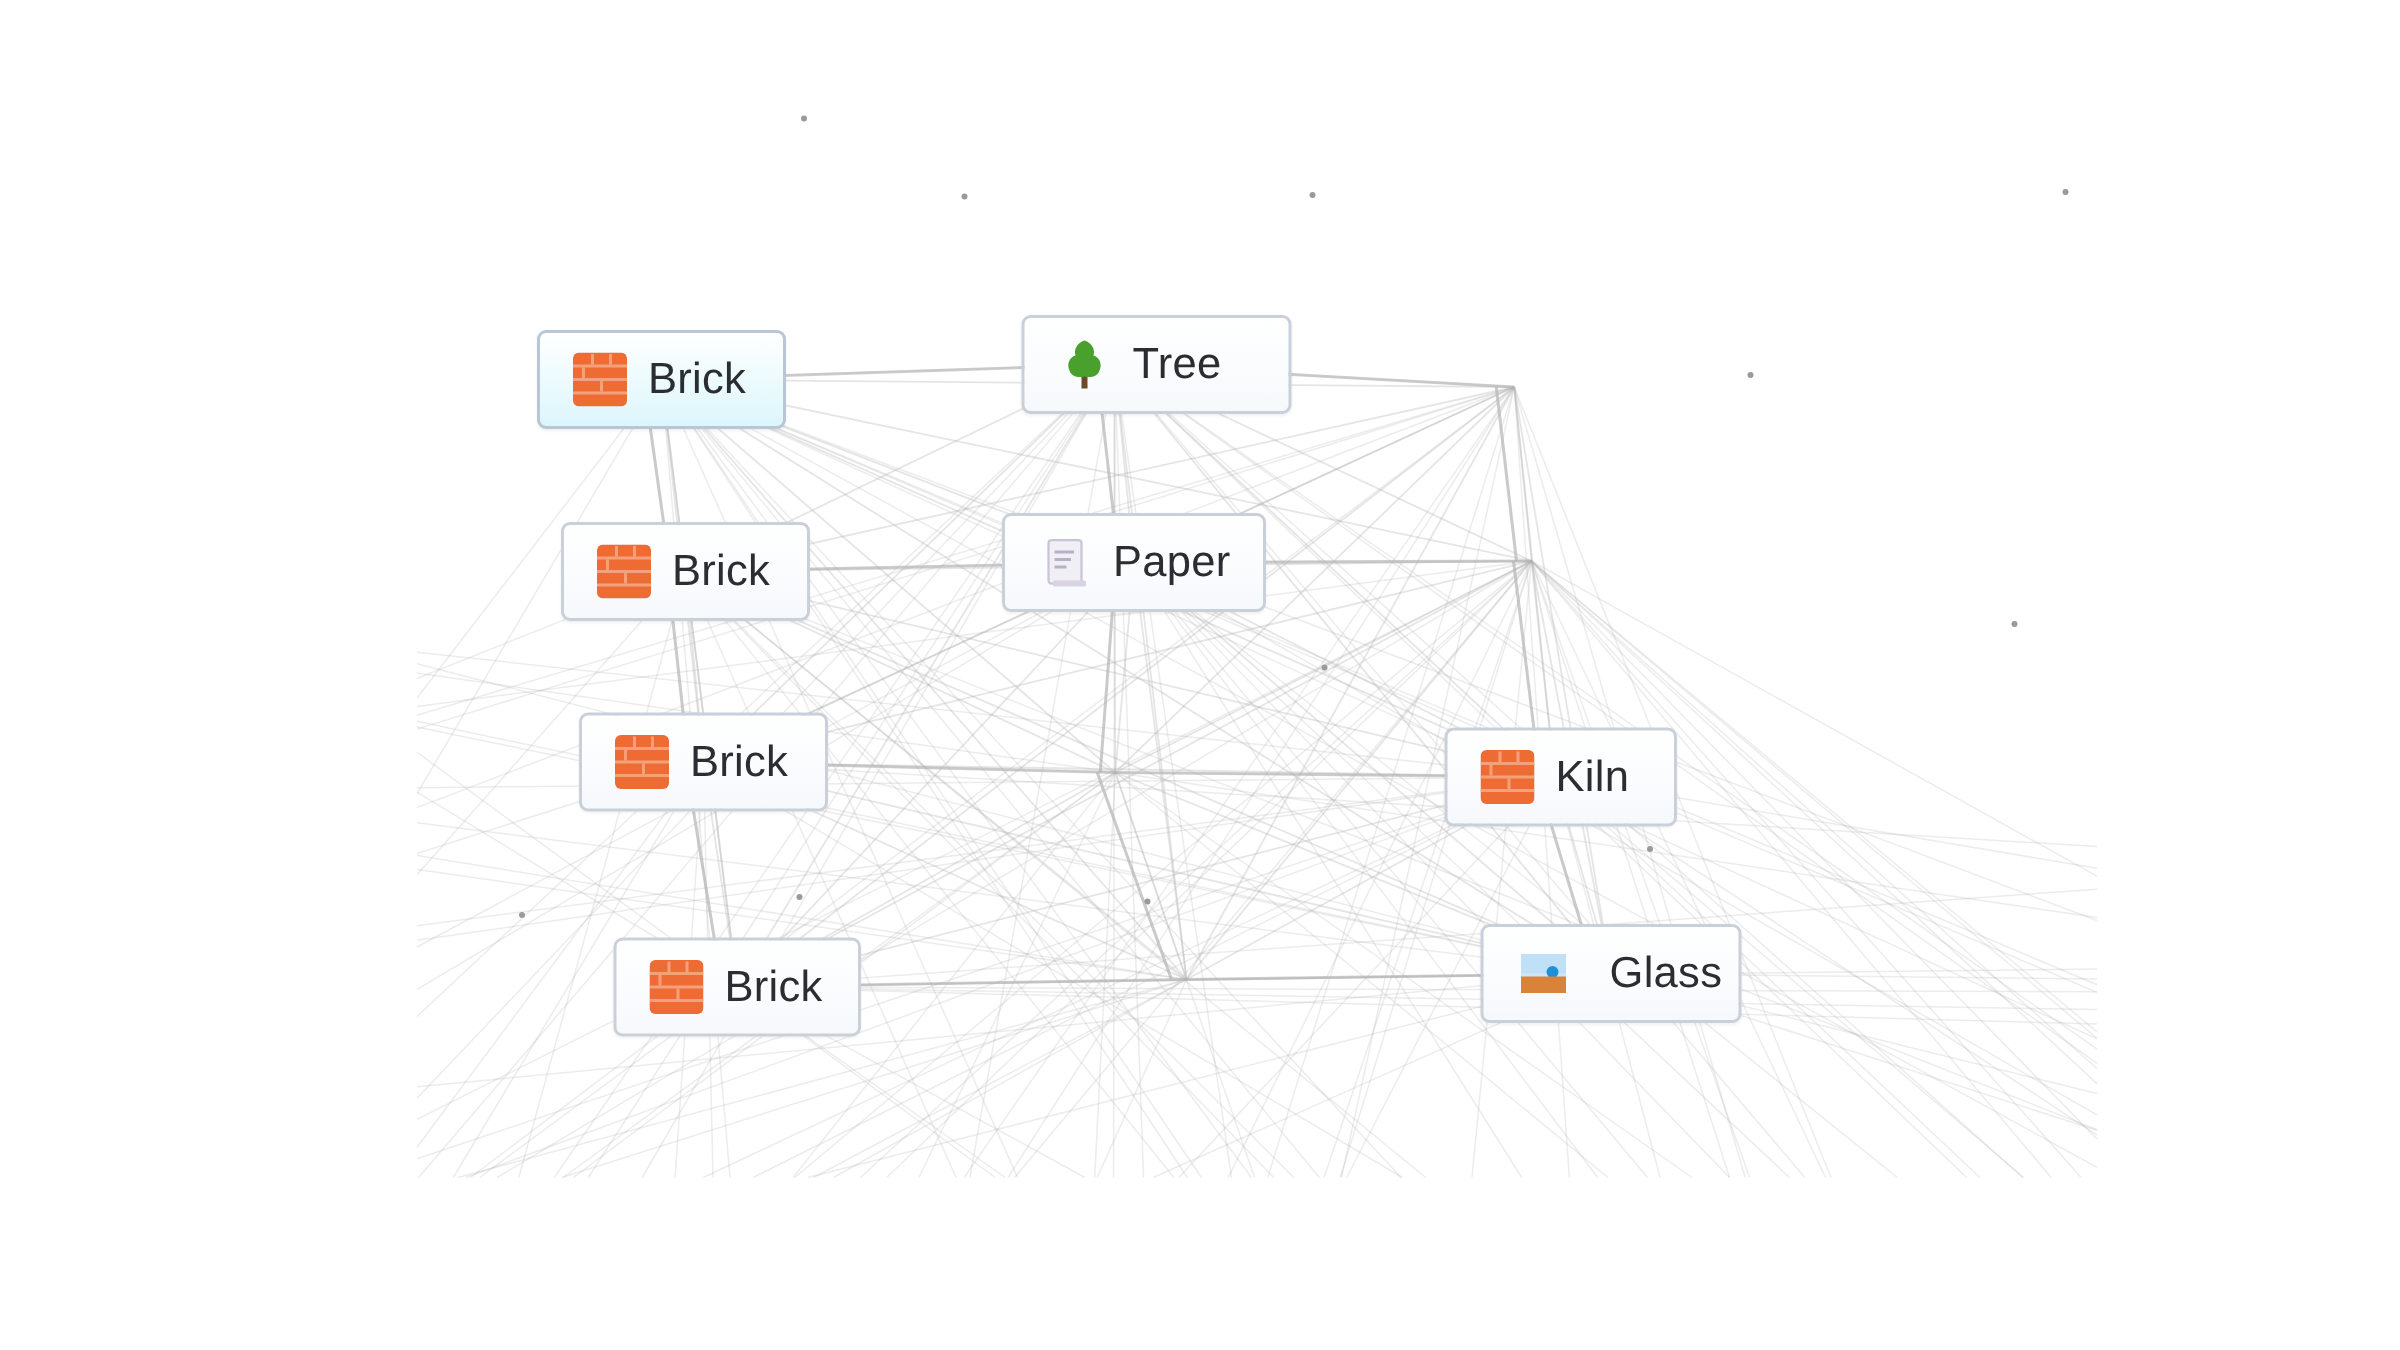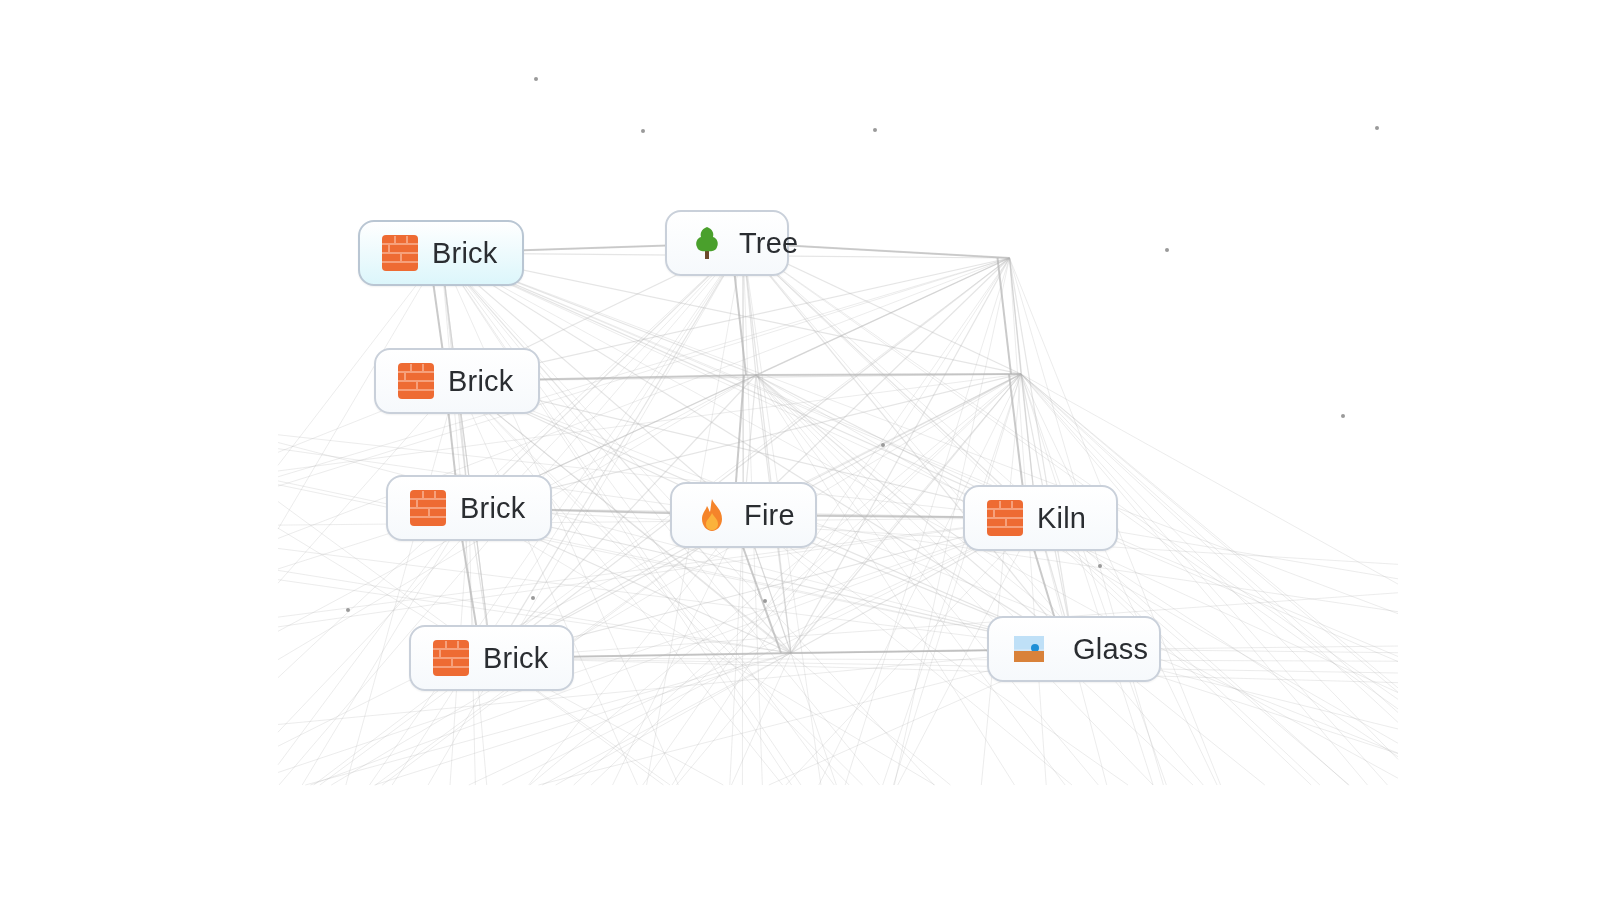--- a/index.html
+++ b/index.html
@@ -2,21 +2,21 @@
 <html><head>
 <meta charset="utf-8">
 <style>
   html, body { margin:0; padding:0; background:#ffffff; }
   body { width:1600px; height:900px; position:relative; overflow:hidden; font-family:"Liberation Sans", sans-serif; }
   #canvas { position:absolute; left:0; top:0; width:1600px; height:900px; }
   #lines { position:absolute; left:0; top:0; }
   .node {
     position:absolute; height:66px; box-sizing:border-box;
     background:linear-gradient(#ffffff, #f6f9fc);
-    border:2px solid #c9d0da; border-radius:16px;
+    border:2px solid #c9d0da; border-radius:6px;
     display:flex; align-items:center; padding:0 20px 0 22px;
     box-shadow:0 1px 2px rgba(0,0,0,0.06); cursor:pointer;
   }
   .node.selected { background:linear-gradient(#ffffff, #dcf6fb); border-color:#b9c6d3; }
   .node .icon { width:36px; height:36px; margin-right:14px; display:inline-block; position:relative; flex:none; }
   .node .label { font-size:29px; color:#2a2d31; letter-spacing:0.2px; }
   .dot { position:absolute; width:4px; height:4px; background:#9a9a9a; border-radius:50%; }
   
   .brick { background:#ee6b33; border-radius:4px;
     background-image:
@@ -270,45 +270,48 @@
       <div class="dot" style="left: 1098px; top: 564px;"></div>
       <div class="dot" style="left: 346px; top: 608px;"></div>
       <div class="dot" style="left: 531px; top: 596px;"></div>
       <div class="dot" style="left: 763px; top: 599px;"></div>
     </div>
 
   <div class="node selected" style="left:358px;top:220px;width:166px;">
     <span class="icon brick"></span>
     <span class="label">Brick</span>
   </div>
-  <div class="node" style="left:665px;top:210px;width:124px;">
+  <div class="node" style="left:681px;top:210px;width:180px;">
     <span class="icon">
       <svg width="36" height="36" viewBox="0 0 36 36">
           <rect x="16" y="24" width="4" height="10" fill="#6b4a2b"></rect>
           <path d="M18 2 C12 4 11 9 12 12 C8 13 6 18 8 22 C9 26 14 27 18 26 C22 27 27 26 28 22 C30 18 28 13 24 12 C25 9 24 4 18 2Z" fill="#4aa02c"></path>
         </svg>
     </span>
     <span class="label">Tree</span>
   </div>
   <div class="node" style="left:374px;top:348px;width:166px;">
     <span class="icon brick"></span>
     <span class="label">Brick</span>
   </div>
-  <div class="node" style="left:386px;top:475px;width:166px;">
-    <span class="icon brick"></span>
-    <span class="label">Brick</span>
-  </div>
-  <div class="node" style="left:670px;top:482px;width:147px;">
+  <div class="node" style="left:668px;top:342px;width:176px;">
     <span class="icon">
       <svg width="36" height="36" viewBox="0 0 36 36">
-          <path d="M18 2 C20 8 28 12 28 22 C28 29 23 34 18 34 C13 34 8 29 8 22 C8 16 12 13 13 9 C15 12 15 14 16 15 C17 10 17 6 18 2Z" fill="#f5842a"></path>
-          <path d="M18 16 C20 20 24 22 24 27 C24 31 21 33 18 33 C15 33 12 31 12 27 C12 23 16 21 18 16Z" fill="#fbb23b"></path>
+          <rect x="7" y="3" width="22" height="29" rx="2" fill="#f1eff6" stroke="#c9c4d6" stroke-width="1.5"></rect>
+          <rect x="11" y="10" width="13" height="2" fill="#b7b1c8"></rect>
+          <rect x="11" y="15" width="11" height="2" fill="#b7b1c8"></rect>
+          <rect x="11" y="20" width="8" height="2" fill="#b7b1c8"></rect>
+          <rect x="10" y="30" width="22" height="4" rx="1" fill="#d8d3e3"></rect>
         </svg>
     </span>
-    <span class="label">Fire</span>
+    <span class="label">Paper</span>
+  </div>
+  <div class="node" style="left:386px;top:475px;width:166px;">
+    <span class="icon brick"></span>
+    <span class="label">Brick</span>
   </div>
   <div class="node" style="left:963px;top:485px;width:155px;">
     <span class="icon brick"></span>
     <span class="label">Kiln</span>
   </div>
   <div class="node" style="left:409px;top:625px;width:165px;">
     <span class="icon brick"></span>
     <span class="label">Brick</span>
   </div>
   <div class="node" style="left:987px;top:616px;width:174px;gap:12px;">

